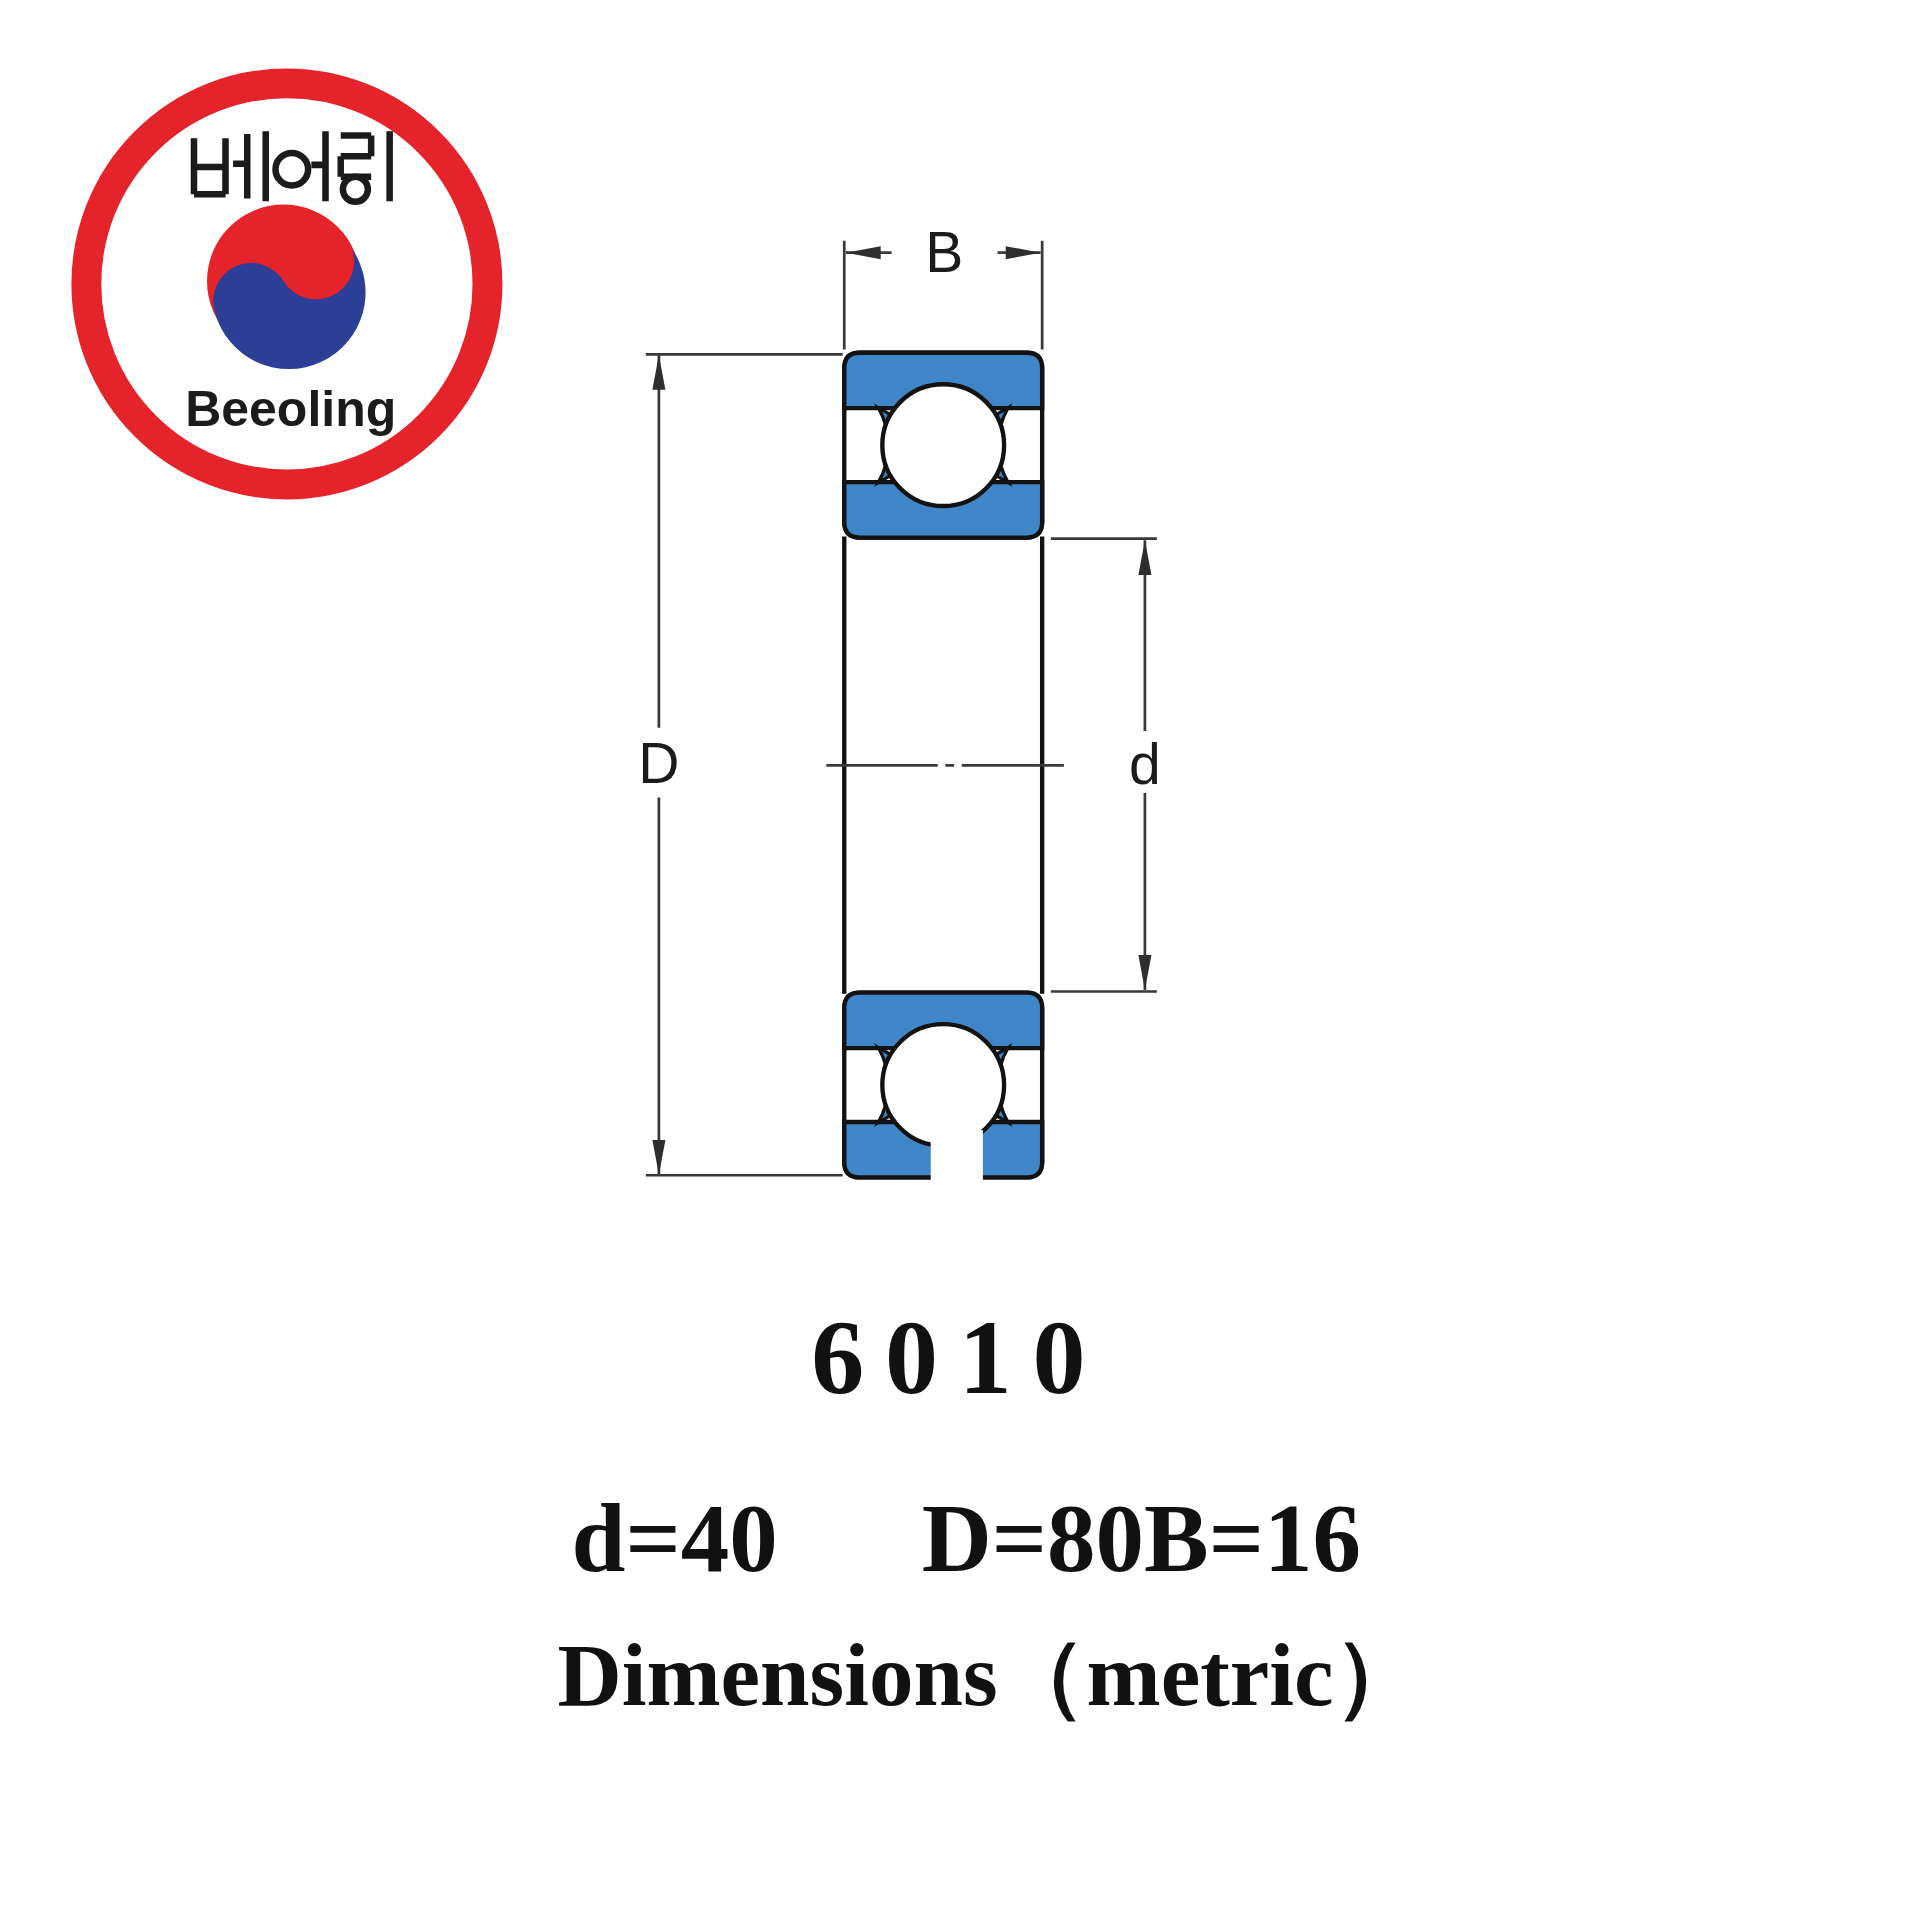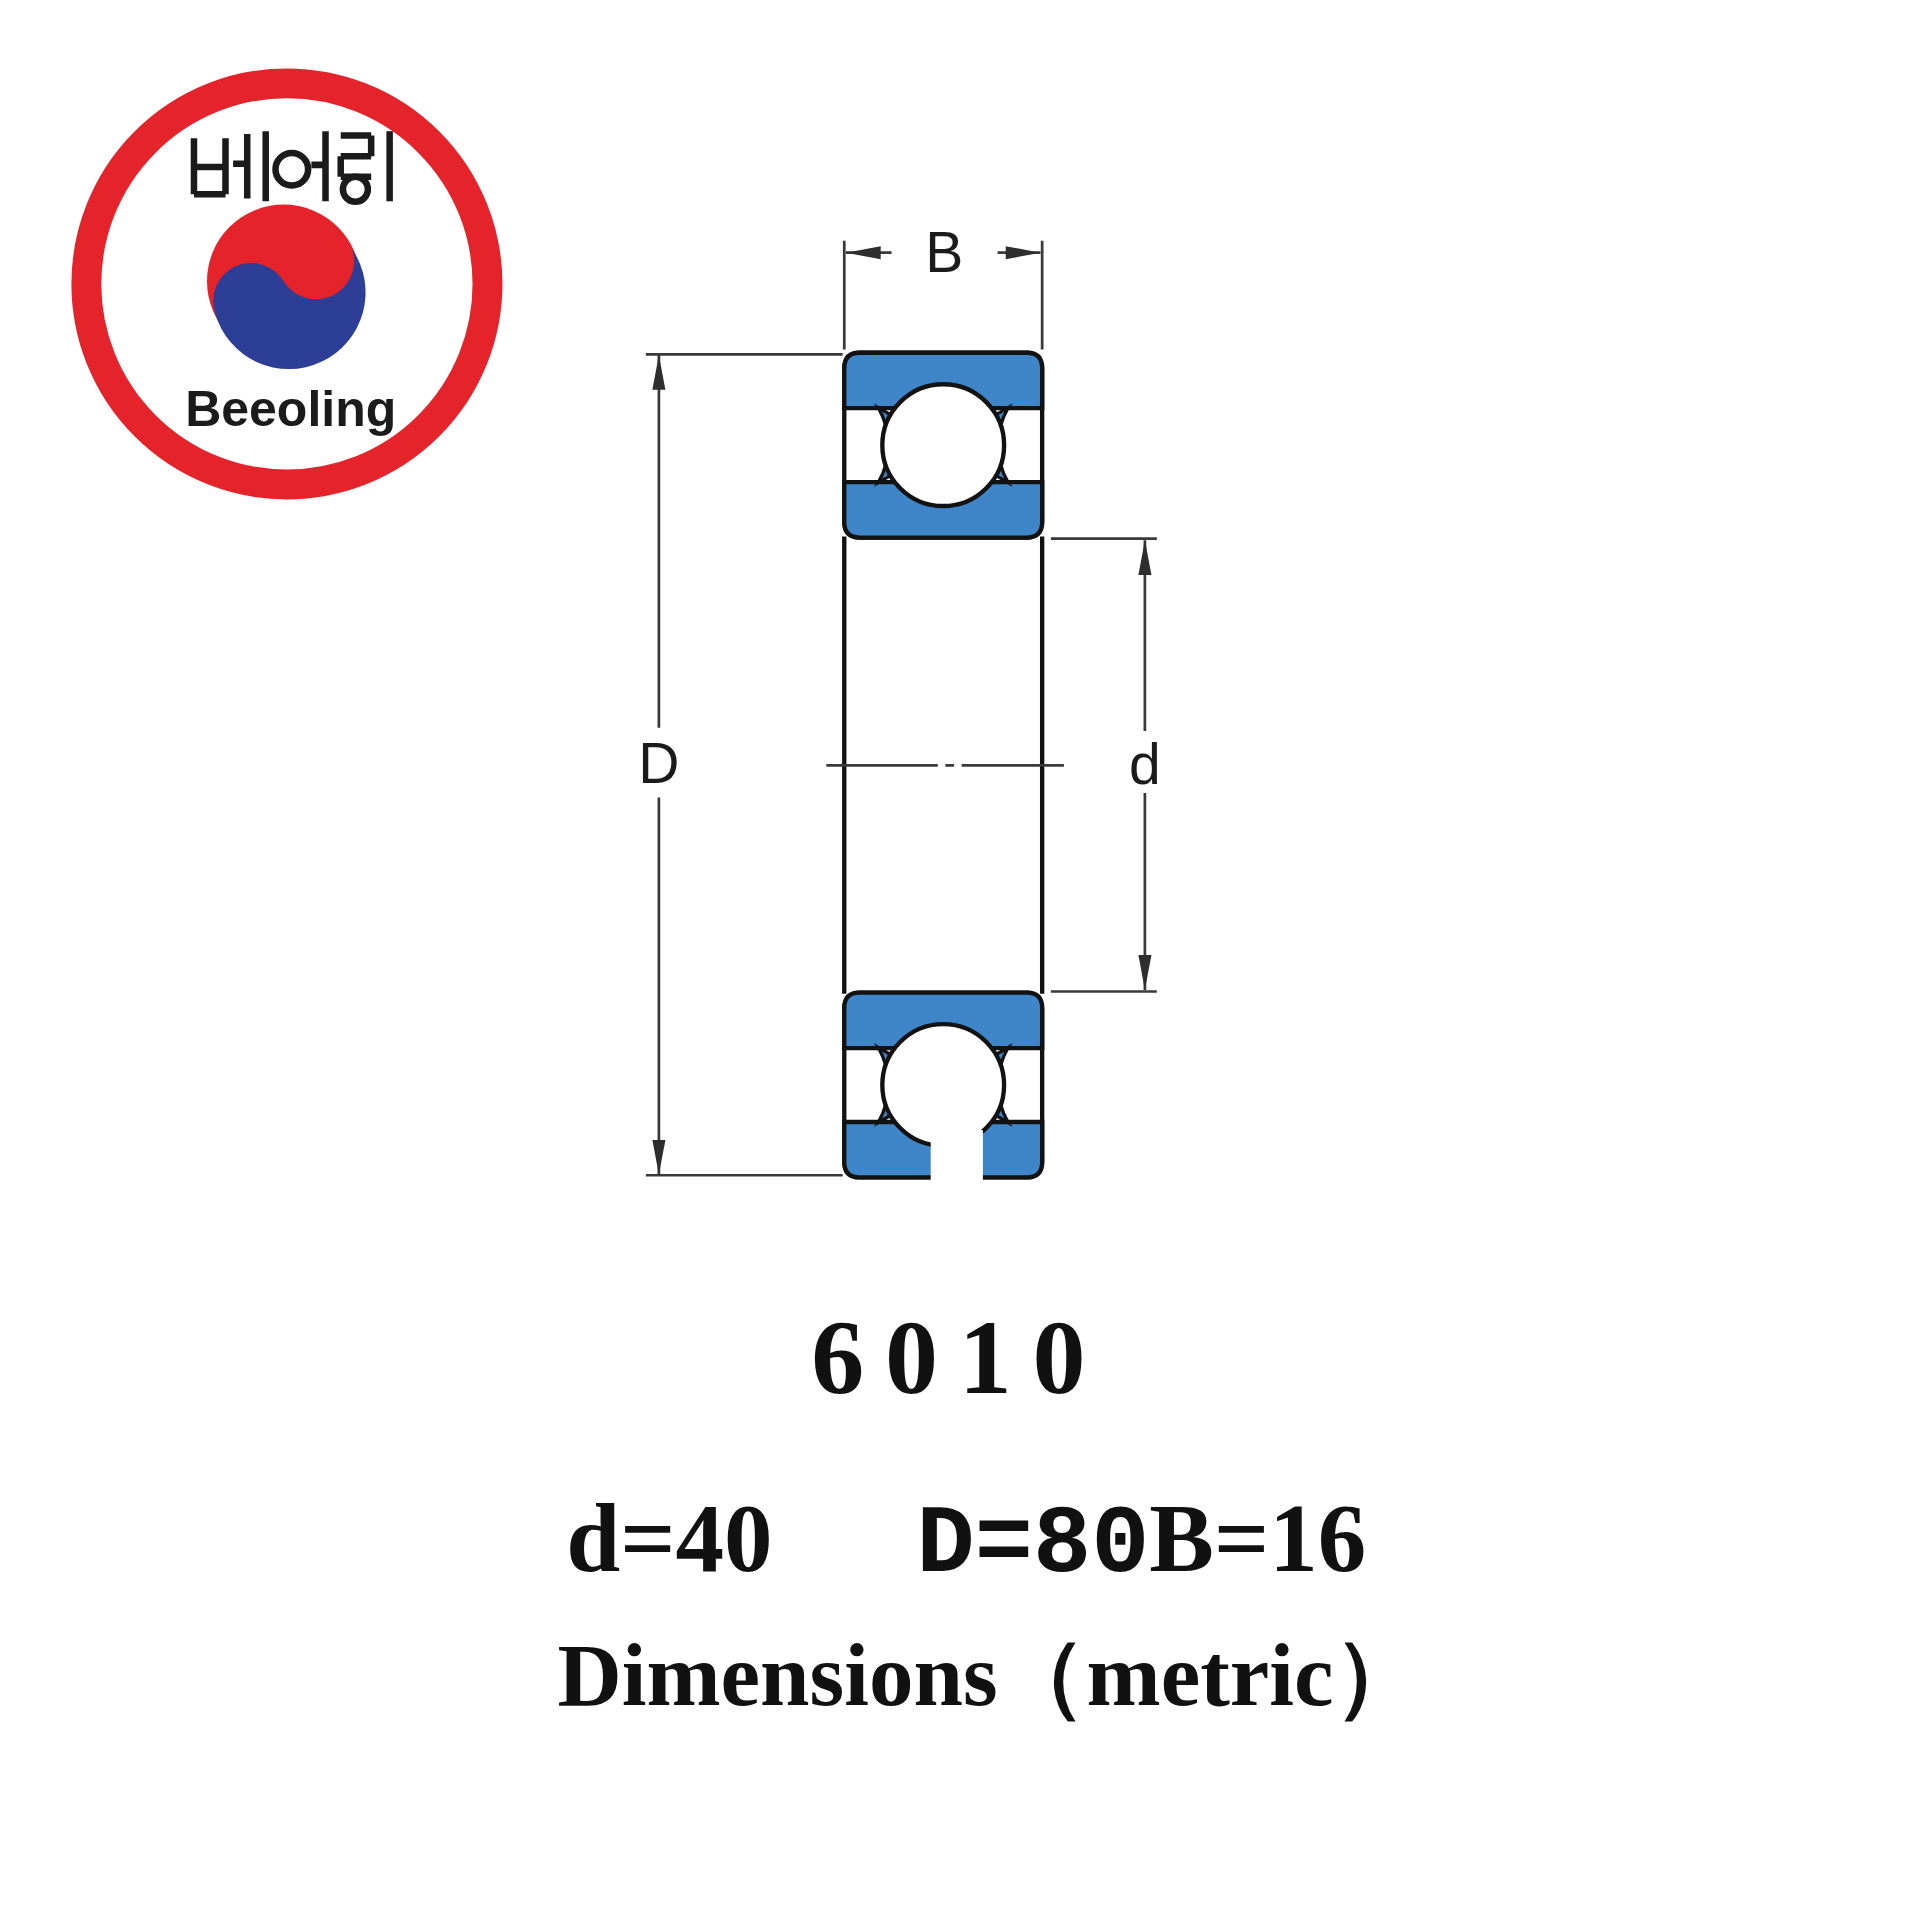--- a/index.html
+++ b/index.html
@@ -12,21 +12,21 @@
   .band{stroke:#121212;stroke-width:8;}
   .crescent{stroke:#121212;stroke-width:6;}
   .ball{fill:#ffffff;stroke:#121212;stroke-width:8;}
   .arrow{fill:#2e2e2e;stroke:none;}
   .dimlabel{font-size:105px;fill:#1b1b1b;}
   .hangul{stroke:#1b1b1b;stroke-width:12;fill:none;stroke-linecap:butt;}
   .caption-line{position:absolute;left:0;width:100%;text-align:center;color:#111;
                 font-weight:700;line-height:1;white-space:nowrap;}
   .part-number{top:1305px;font-size:106px;letter-spacing:20.7px;}
   .dims-line{top:1490px;font-size:97px;}
-  .dims-line .dim2{margin-left:144px;font-family:Liberation Mono, monospace;}
+  .dims-line .dim2{margin-left:144px;}
   .dims-line .dim3{}
   .dims-note{top:1631px;font-size:89px;}
 </style>
 </head>
 <body>
 
 <div class="page">
 
   <svg class="abs" style="left:57px;top:54px;" width="462" height="462" viewBox="0 0 850 850" role="img" aria-label="베어링">
 

